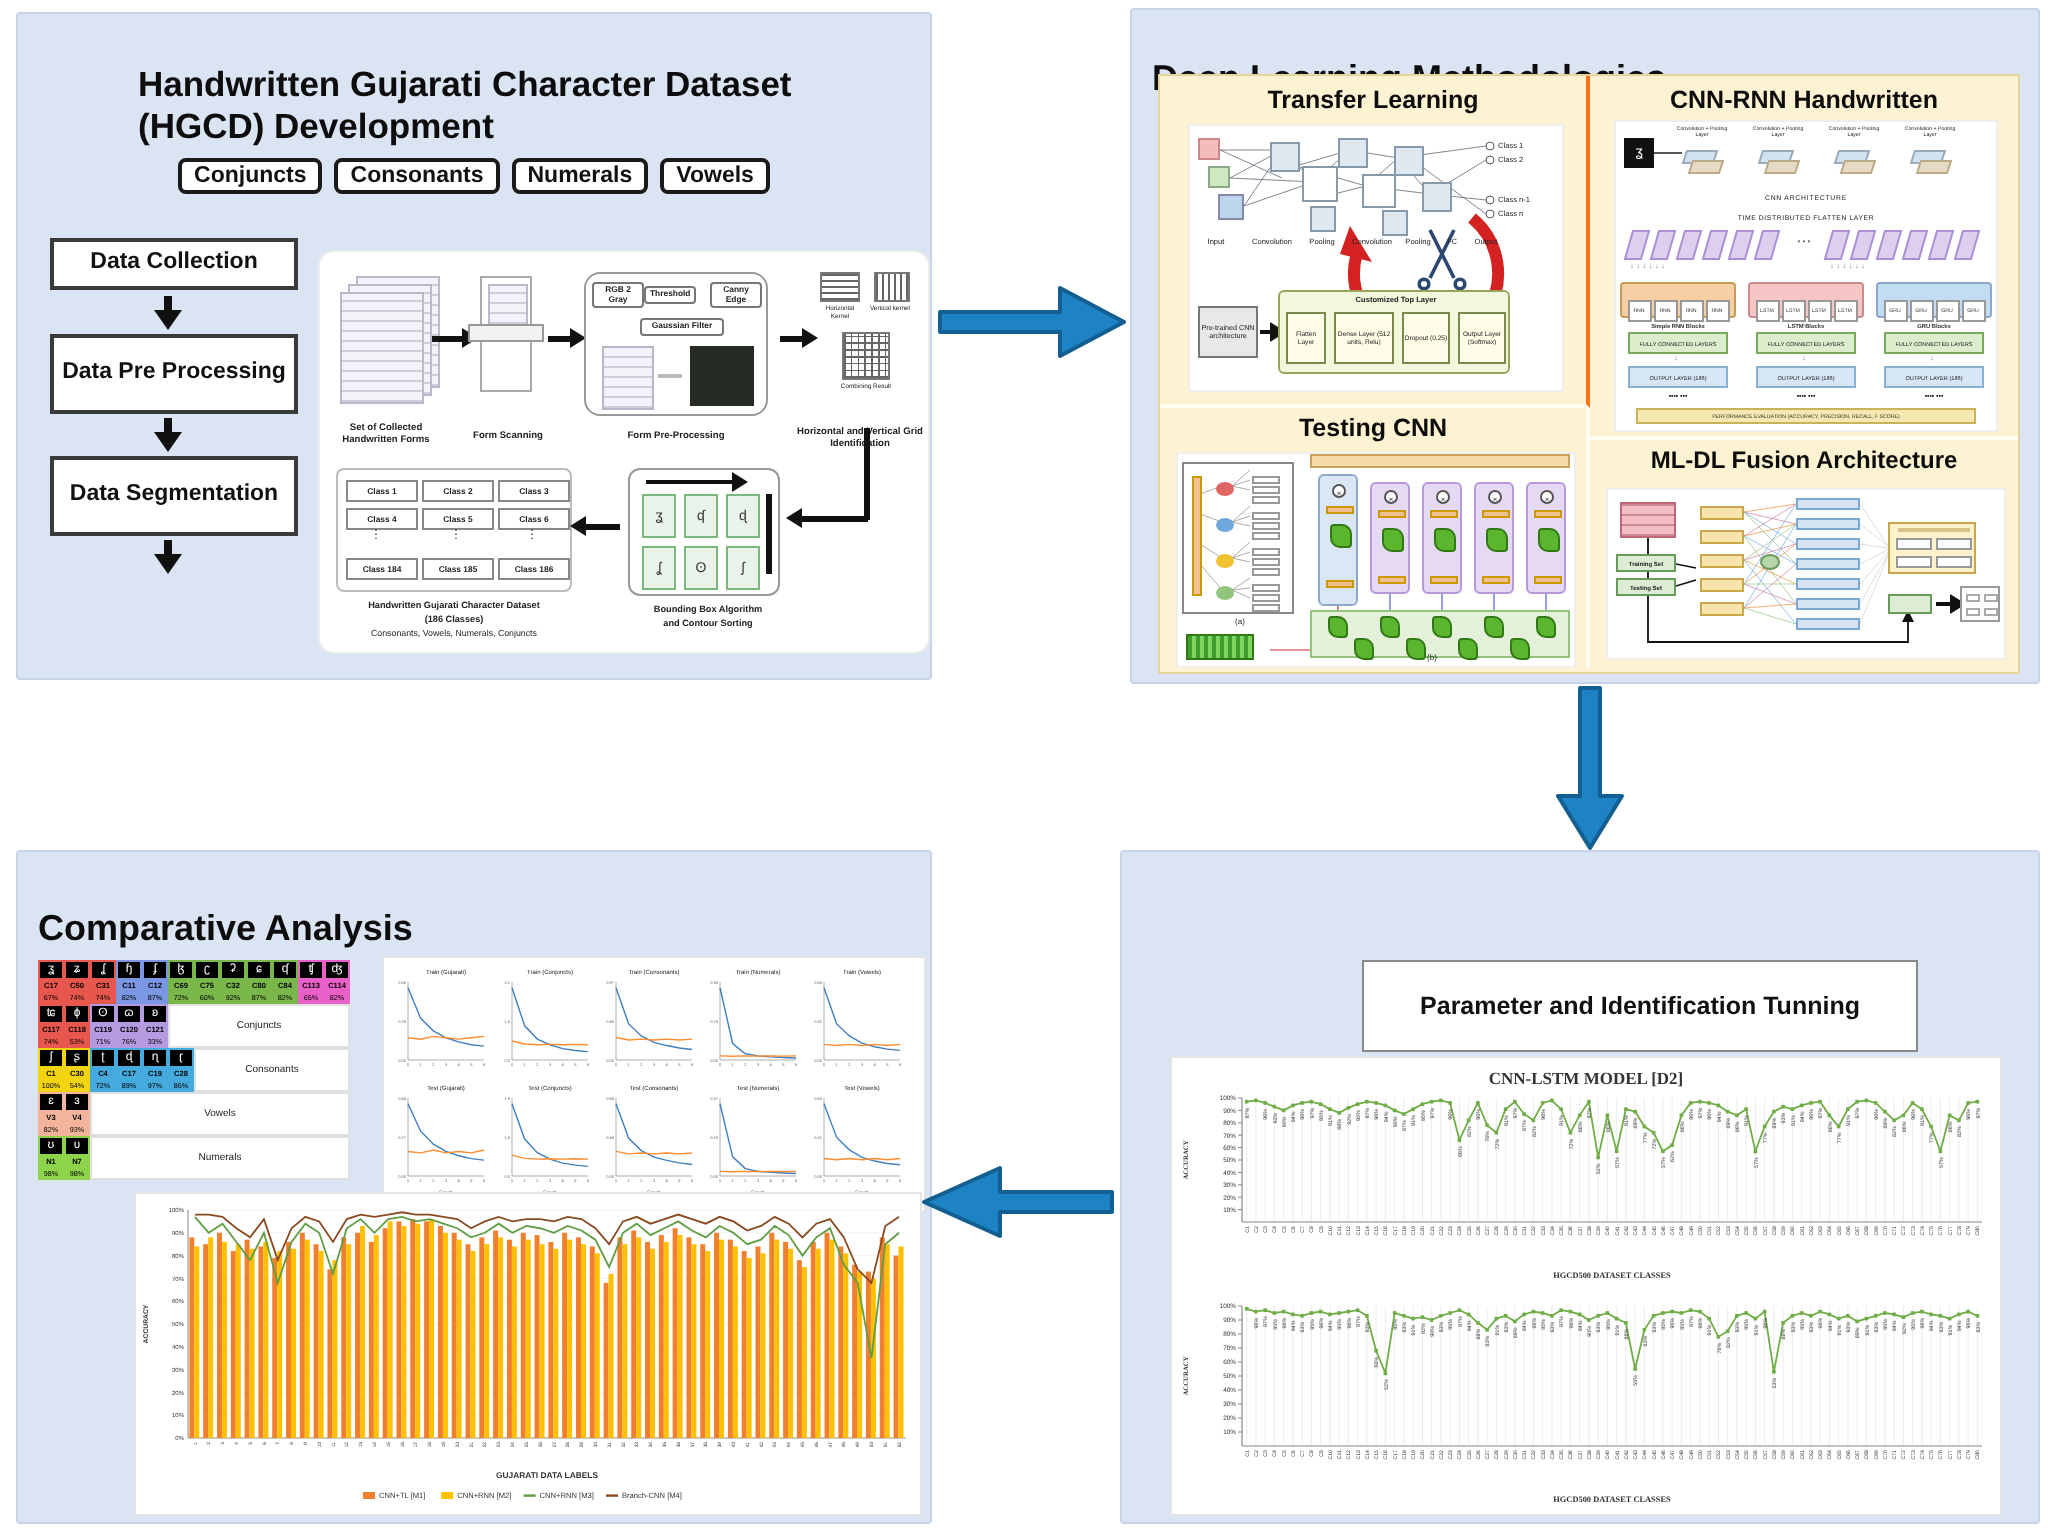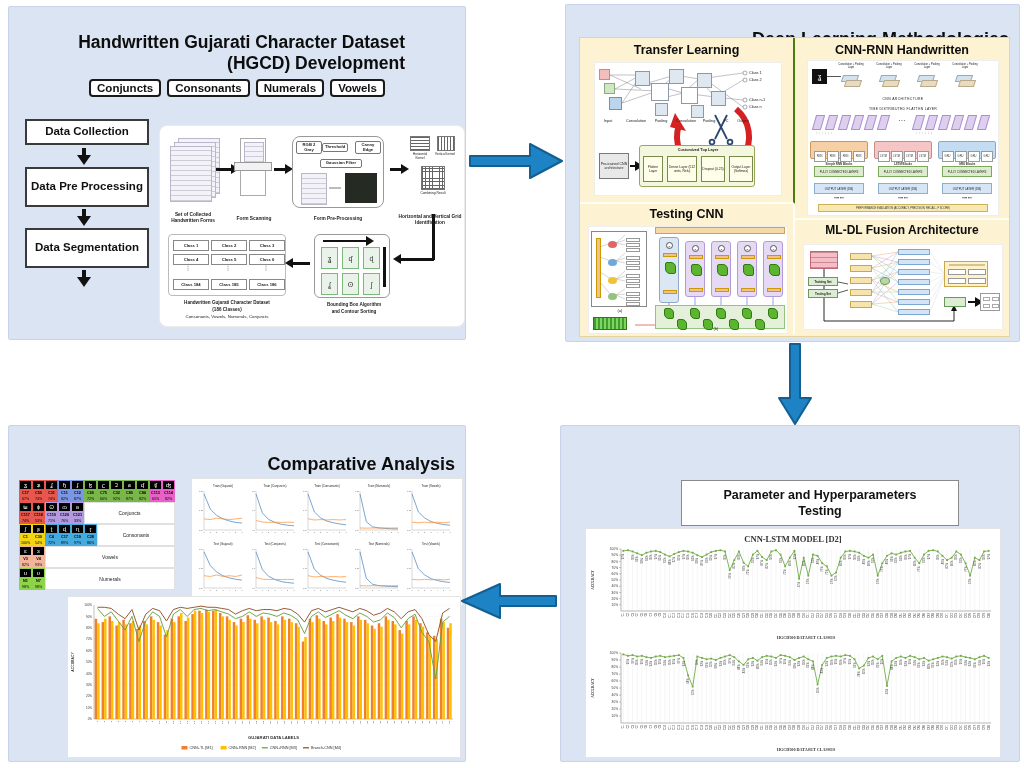--- a/index.html
+++ b/index.html
@@ -1,19 +1,19 @@
 <!DOCTYPE html>
 <html><head>
 <meta charset="utf-8">
 <style>
   html,body{margin:0;padding:0;background:#fff;font-family:"Liberation Sans",sans-serif;}
   #stage{position:relative;width:1024px;height:768px;background:#fff;overflow:hidden;}
   .abs{position:absolute;box-sizing:border-box;}
   .panel{position:absolute;background:#dae4f3;border:1px solid #c6d3e8;border-radius:2px;box-sizing:border-box;}
-  .ptitle{position:absolute;left:10px;right:10px;text-align:right;font-weight:bold;color:#0d0d0d;line-height:1.25;}
+  .ptitle{position:absolute;left:10px;right:10px;text-align:left;font-weight:bold;color:#0d0d0d;line-height:1.25;}
   .chip{background:#fff;border:2px solid #1a1a1a;border-radius:4px;font-weight:bold;font-size:11.5px;padding:1px 6px;color:#111;}
   .fbox{position:absolute;left:16px;width:124px;background:#fff;border:2px solid #3a3a3a;display:flex;align-items:center;justify-content:center;text-align:center;font-weight:bold;font-size:11.5px;line-height:1.15;box-sizing:border-box;color:#111;}
   .varrow{position:absolute;width:14px;height:17px;}
   .varrow::before{content:"";position:absolute;left:5px;top:0;width:4px;height:8px;background:#111;}
   .varrow::after{content:"";position:absolute;left:0;top:7px;border-left:7px solid transparent;border-right:7px solid transparent;border-top:10px solid #111;}
   .harrow{position:absolute;height:3px;background:#111;}
   .harrow::after{content:"";position:absolute;right:-7px;top:-4px;border-left:8px solid #111;border-top:5.5px solid transparent;border-bottom:5.5px solid transparent;}
   .harrowl{position:absolute;height:3px;background:#111;}
   .harrowl::before{content:"";position:absolute;left:-7px;top:-4px;border-right:8px solid #111;border-top:5.5px solid transparent;border-bottom:5.5px solid transparent;}
   .figbox{position:absolute;background:#fff;border:1px solid #ececec;border-radius:8px;}
@@ -129,21 +129,21 @@
 
       <div class="abs" style="left:272px;top:88px;width:2.5px;height:46px;background:#111;"></div>
       <div class="harrowl" style="left:240px;top:132px;width:34px;"></div>
     </div>
   </section>
 
   <section class="panel" style="left:565px;top:4px;width:455px;height:338px;">
     <h2 class="ptitle" style="top:8px;font-size:18px;">Deep Learning Methodologies</h2>
     <div class="cream" style="left:13px;top:32px;width:429px;height:298px;">
 
-      <div class="quad" style="left:0;top:0;width:213px;height:164px;border-right:2px solid #4d7c0f;border-bottom:2px solid #fffdf4;">
+      <div class="quad" style="left:0;top:0;width:213px;height:164px;border-right:2px solid #f97316;border-bottom:2px solid #fffdf4;">
         <div class="qtitle" style="top:5px;">Transfer Learning</div>
         <div class="qfig" style="left:14px;top:24px;width:186px;height:132px;">
           <svg class="abs" style="left:0;top:0;" width="186" height="132" viewBox="0 0 186 132">
             <g stroke="#667" stroke-width="0.4">
               <line x1="15" y1="12" x2="46" y2="12"></line>
                 <line x1="15" y1="12" x2="46" y2="26"></line>
               <line x1="20" y1="26" x2="46" y2="12"></line>
                 <line x1="20" y1="26" x2="62" y2="28"></line>
               <line x1="27" y1="40" x2="46" y2="12"></line>
                 <line x1="27" y1="40" x2="62" y2="28"></line>
@@ -906,21 +906,21 @@
           <rect x="152.6" y="149" width="6" height="3.5" fill="#ffc000"></rect>
           <text x="160.6" y="152" font-size="3.8" fill="#333" font-family="&quot;Liberation Sans&quot;,sans-serif">CNN+RNN [M2]</text>
           <line x1="193.8" y1="150.8" x2="199.8" y2="150.8" stroke="#5f9e42" stroke-width="1.2"></line>
           <text x="201.8" y="152" font-size="3.8" fill="#333" font-family="&quot;Liberation Sans&quot;,sans-serif">CNN+RNN [M3]</text>
           <line x1="235" y1="150.8" x2="241" y2="150.8" stroke="#8a4a20" stroke-width="1.2"></line>
           <text x="243" y="152" font-size="3.8" fill="#333" font-family="&quot;Liberation Sans&quot;,sans-serif">Branch-CNN [M4]</text>
         </svg></div>
   </section>
 
   <section class="panel" style="left:560px;top:425px;width:460px;height:337px;">
-    <div class="tune" style="left:120px;top:54px;width:240px;height:44px;padding:0 18px;">Parameter and Hyperparameters Testing</div>
+    <div class="tune" style="left:120px;top:54px;width:240px;height:44px;padding:0 18px;">Parameter and Identification Tunning</div>
     <div class="whitebox" style="left:24px;top:102px;width:414px;height:228px;">
       <div class="abs" style="left:1px;top:2px;" id="perf-top"><svg width="412" height="110" viewBox="0 0 412 110">
             <text x="206" y="11" font-size="8.5" fill="#333" font-family="&quot;Liberation Serif&quot;,serif" text-anchor="middle" font-weight="bold">CNN-LSTM MODEL [D2]</text>
             <line x1="36.3125" y1="18" x2="36.3125" y2="80" stroke="#e2e2e2" stroke-width="0.35"></line>
             <line x1="40.9375" y1="18" x2="40.9375" y2="80" stroke="#e2e2e2" stroke-width="0.35"></line>
             <line x1="45.5625" y1="18" x2="45.5625" y2="80" stroke="#e2e2e2" stroke-width="0.35"></line>
             <line x1="50.1875" y1="18" x2="50.1875" y2="80" stroke="#e2e2e2" stroke-width="0.35"></line>
             <line x1="54.8125" y1="18" x2="54.8125" y2="80" stroke="#e2e2e2" stroke-width="0.35"></line>
             <line x1="59.4375" y1="18" x2="59.4375" y2="80" stroke="#e2e2e2" stroke-width="0.35"></line>
             <line x1="64.0625" y1="18" x2="64.0625" y2="80" stroke="#e2e2e2" stroke-width="0.35"></line>

